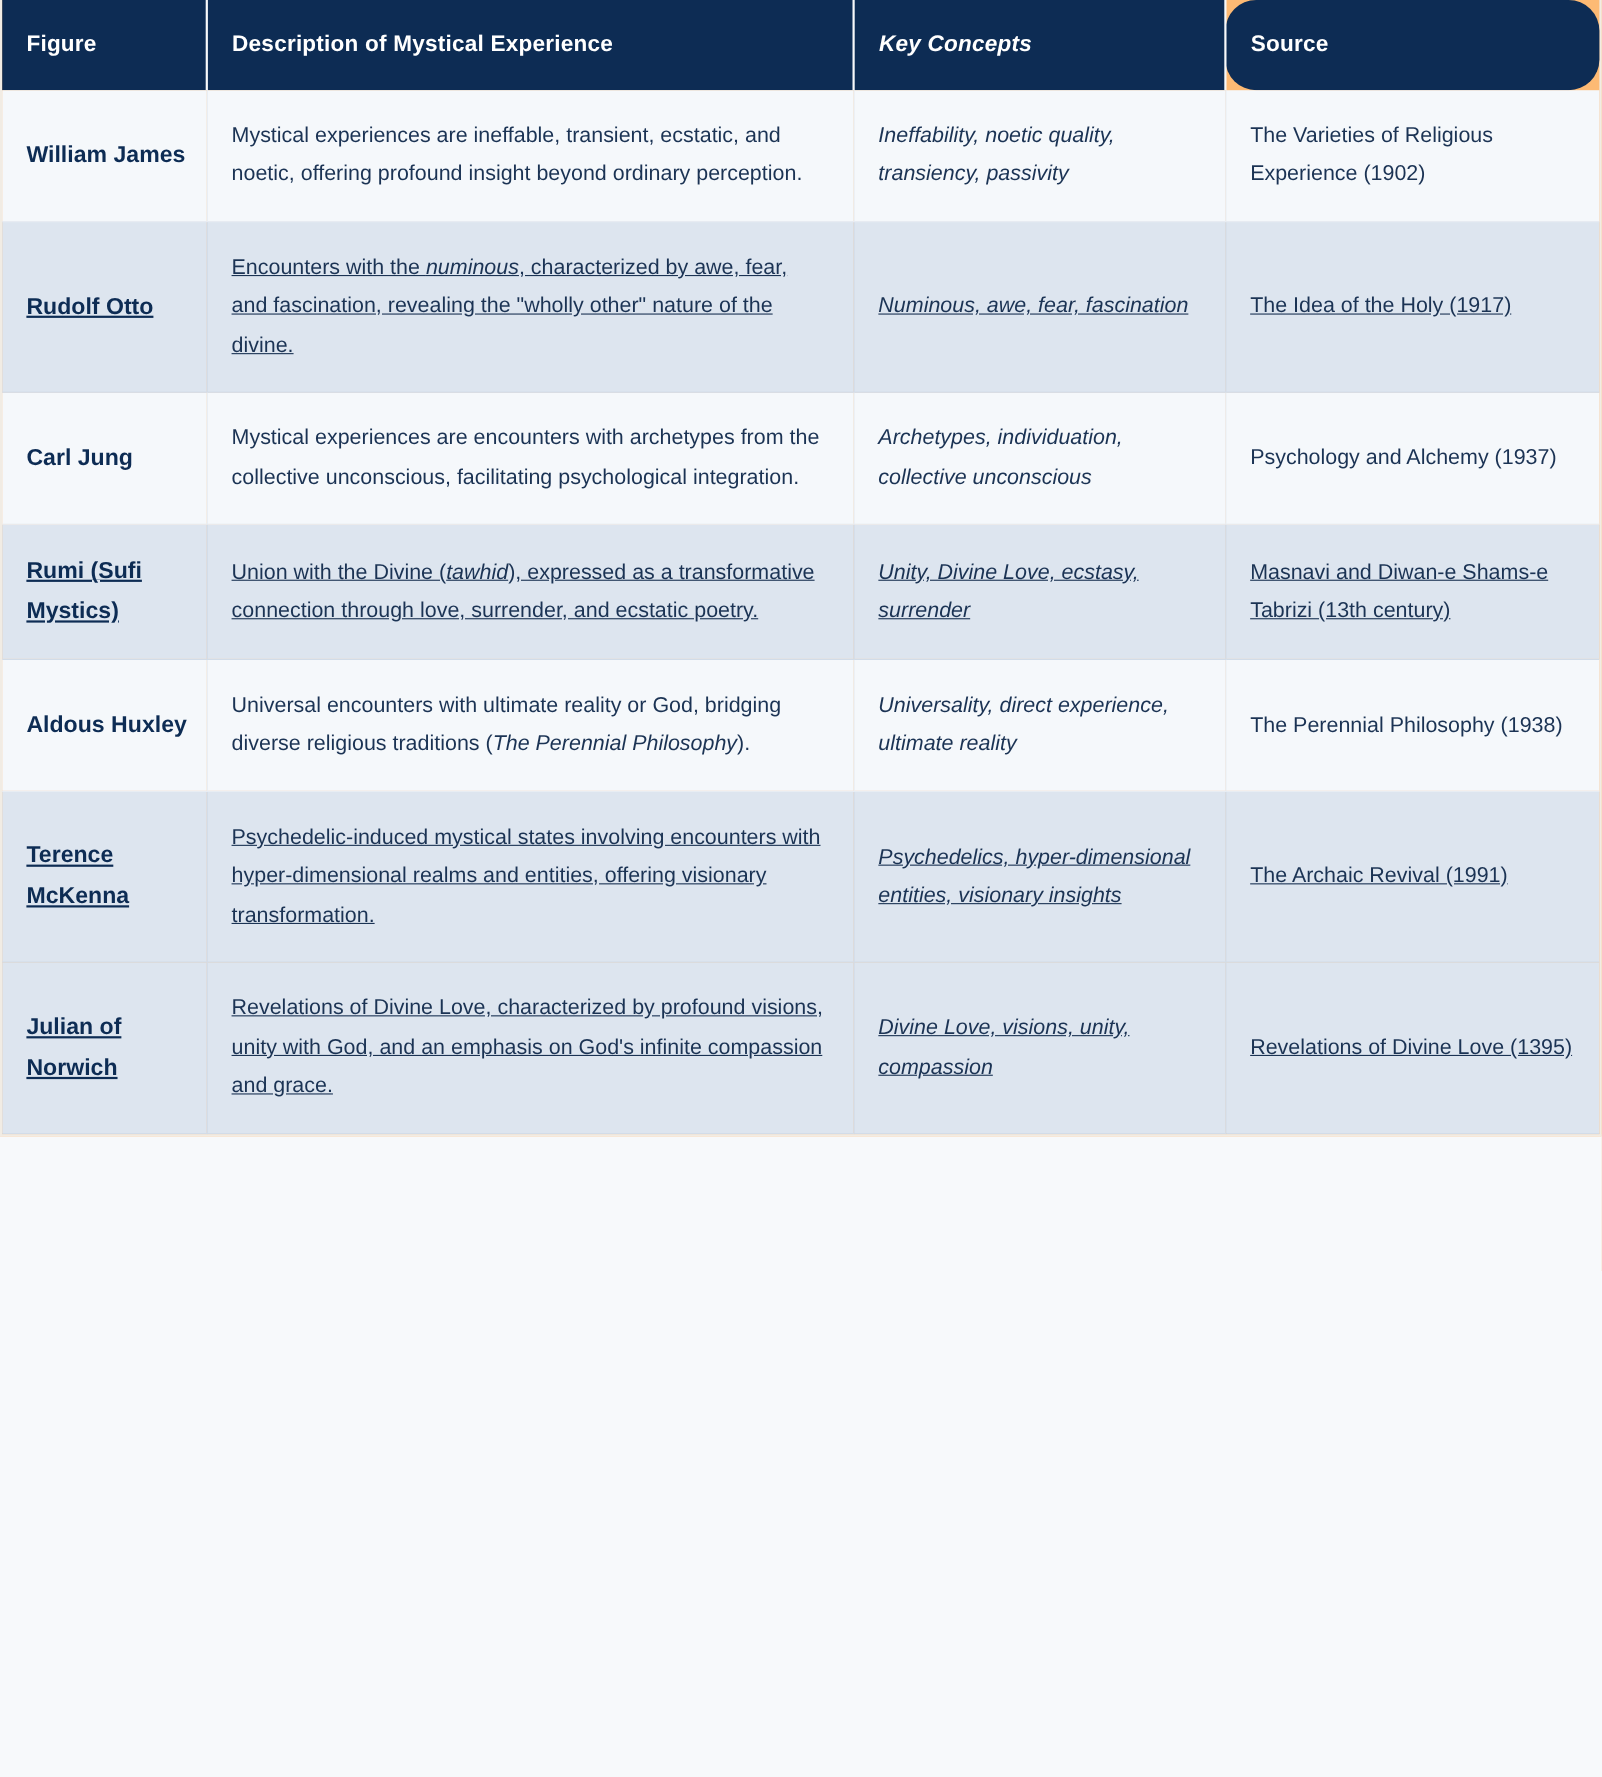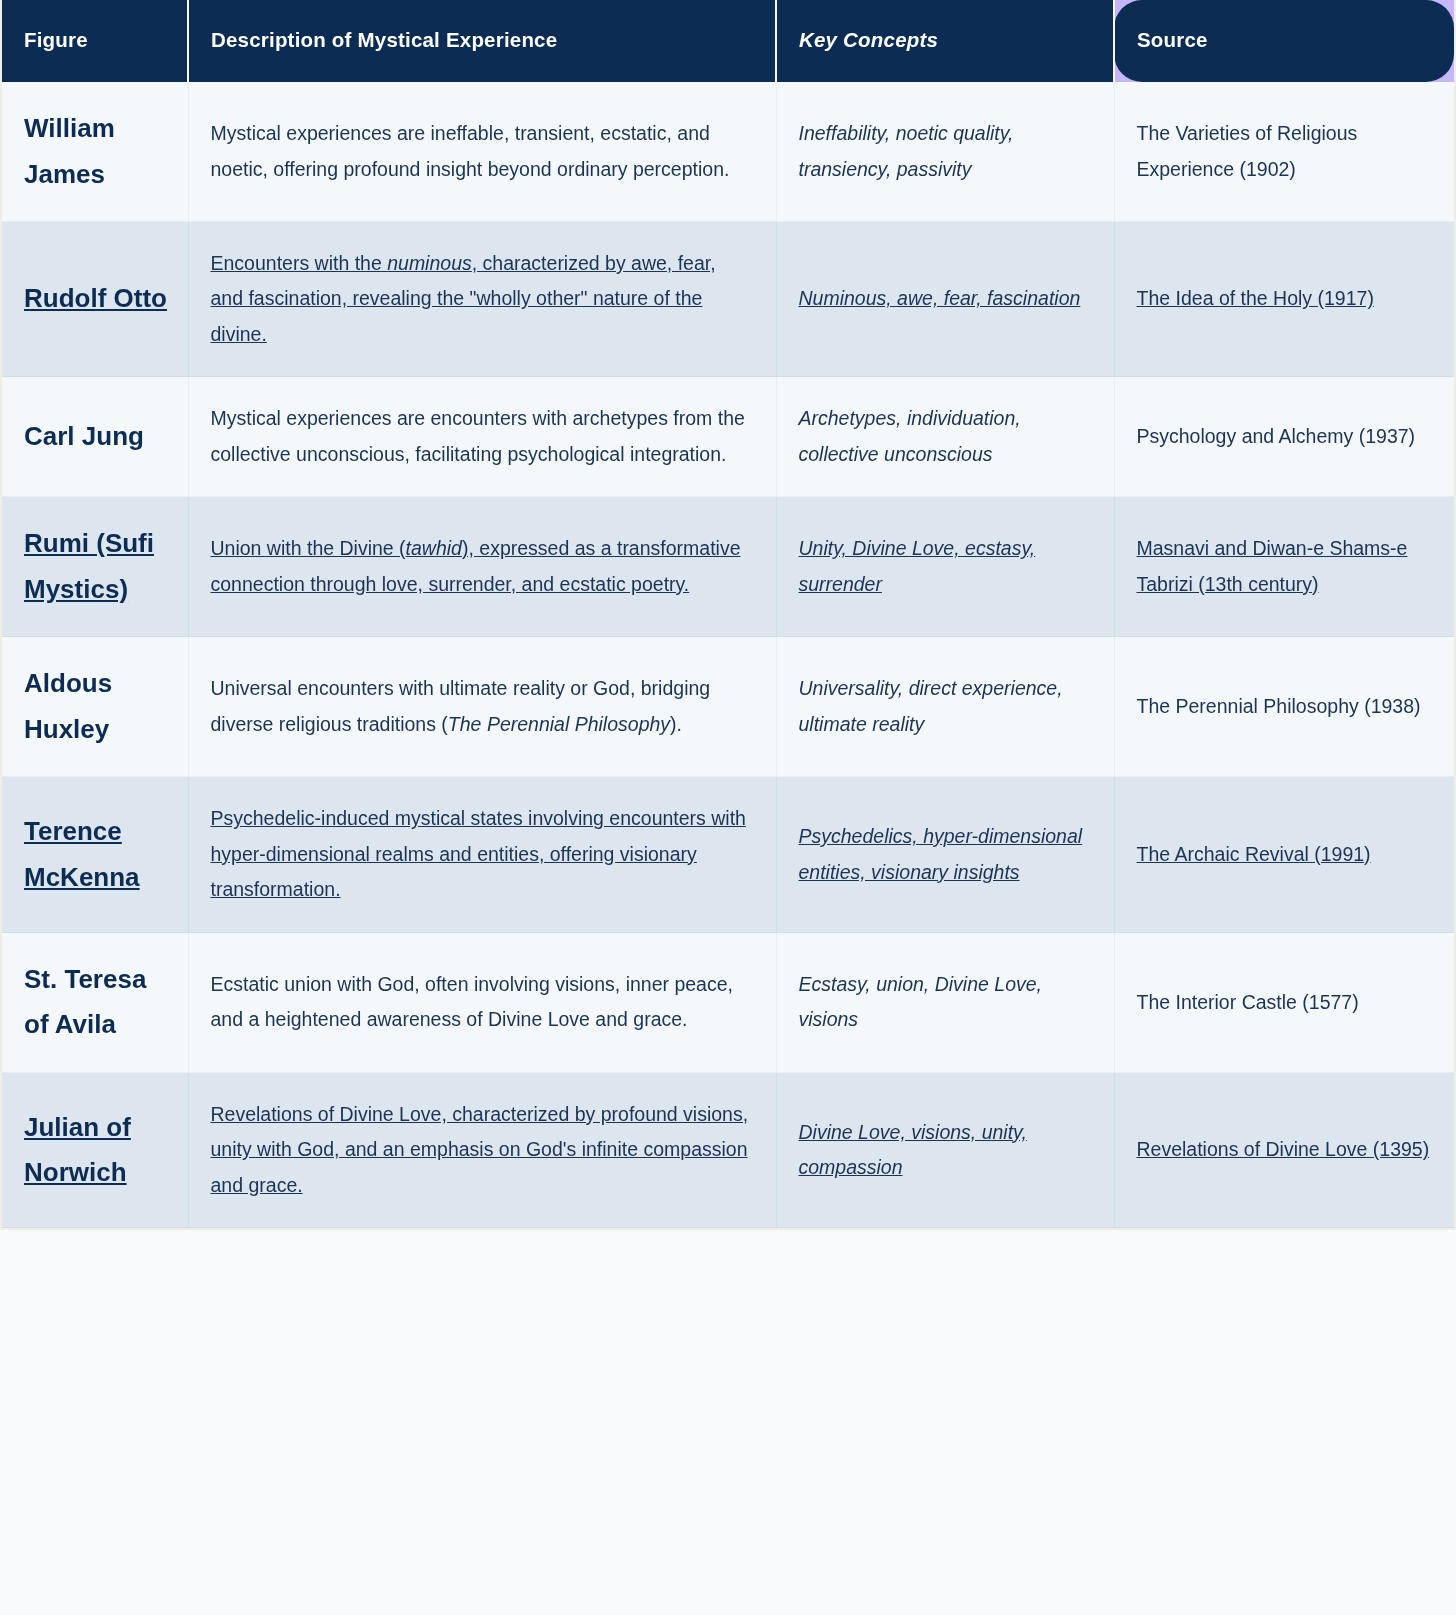--- a/index.html
+++ b/index.html
@@ -10,21 +10,21 @@
   }
   body {
     font-family: "Liberation Sans", sans-serif;
     width: 1456px;
     height: 1615px;
     overflow: hidden;
   }
 
   .table-wrap {
     width: 1456px;
-    background: #c4b5fd;
+    background: #fdba74;
     border: 2px solid #f1ece4;
     border-top: none;
   }
 
   table.mystical-table {
     width: 1452px;
     border-collapse: collapse;
     table-layout: fixed;
   }
 
@@ -59,21 +59,21 @@
     line-height: 1.82;
   }
   tbody td:last-child { border-right: none; }
 
   tbody tr.row-light td { background: #f5f8fb; }
   tbody tr.row-dark  td { background: #dde5ef; text-decoration: underline; }
   tbody tr.row-dark  td { border-right-color: #d2dce8; border-bottom-color: #d2dce8; }
 
   td.col-figure {
     font-weight: bold;
-    font-size: 26px;
+    font-size: 21px;
     color: #0d2c54;
     line-height: 1.75;
     padding-left: 22px;
     padding-right: 10px;
   }
   td.col-desc {
     color: #1b3354;
   }
   td.col-key {
     font-style: italic;
@@ -135,26 +135,20 @@
           <td class="col-desc">Universal encounters with ultimate reality or God, bridging diverse religious traditions (<em>The Perennial Philosophy</em>).</td>
           <td class="col-key">Universality, direct experience, ultimate reality</td>
           <td class="col-source">The Perennial Philosophy (1938)</td>
         </tr>
         <tr class="row-dark">
           <td class="col-figure">Terence McKenna</td>
           <td class="col-desc">Psychedelic-induced mystical states involving encounters with hyper-dimensional realms and entities, offering visionary transformation.</td>
           <td class="col-key">Psychedelics, hyper-dimensional entities, visionary insights</td>
           <td class="col-source">The Archaic Revival (1991)</td>
         </tr>
-        <tr class="row-light">
-          <td class="col-figure">St. Teresa of Avila</td>
-          <td class="col-desc">Ecstatic union with God, often involving visions, inner peace, and a heightened awareness of Divine Love and grace.</td>
-          <td class="col-key">Ecstasy, union, Divine Love, visions</td>
-          <td class="col-source">The Interior Castle (1577)</td>
-        </tr>
         <tr class="row-dark">
           <td class="col-figure">Julian of Norwich</td>
           <td class="col-desc">Revelations of Divine Love, characterized by profound visions, unity with God, and an emphasis on God's infinite compassion and grace.</td>
           <td class="col-key">Divine Love, visions, unity, compassion</td>
           <td class="col-source">Revelations of Divine Love (1395)</td>
         </tr>
       </tbody>
   </table>
 </div>
 

